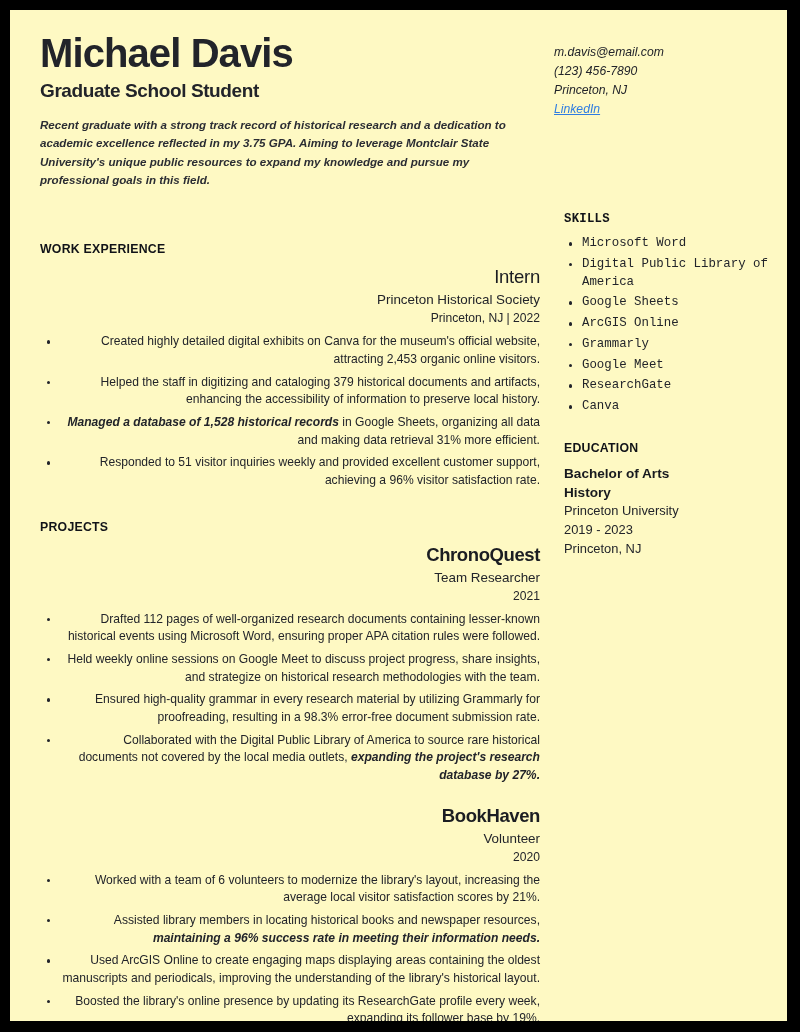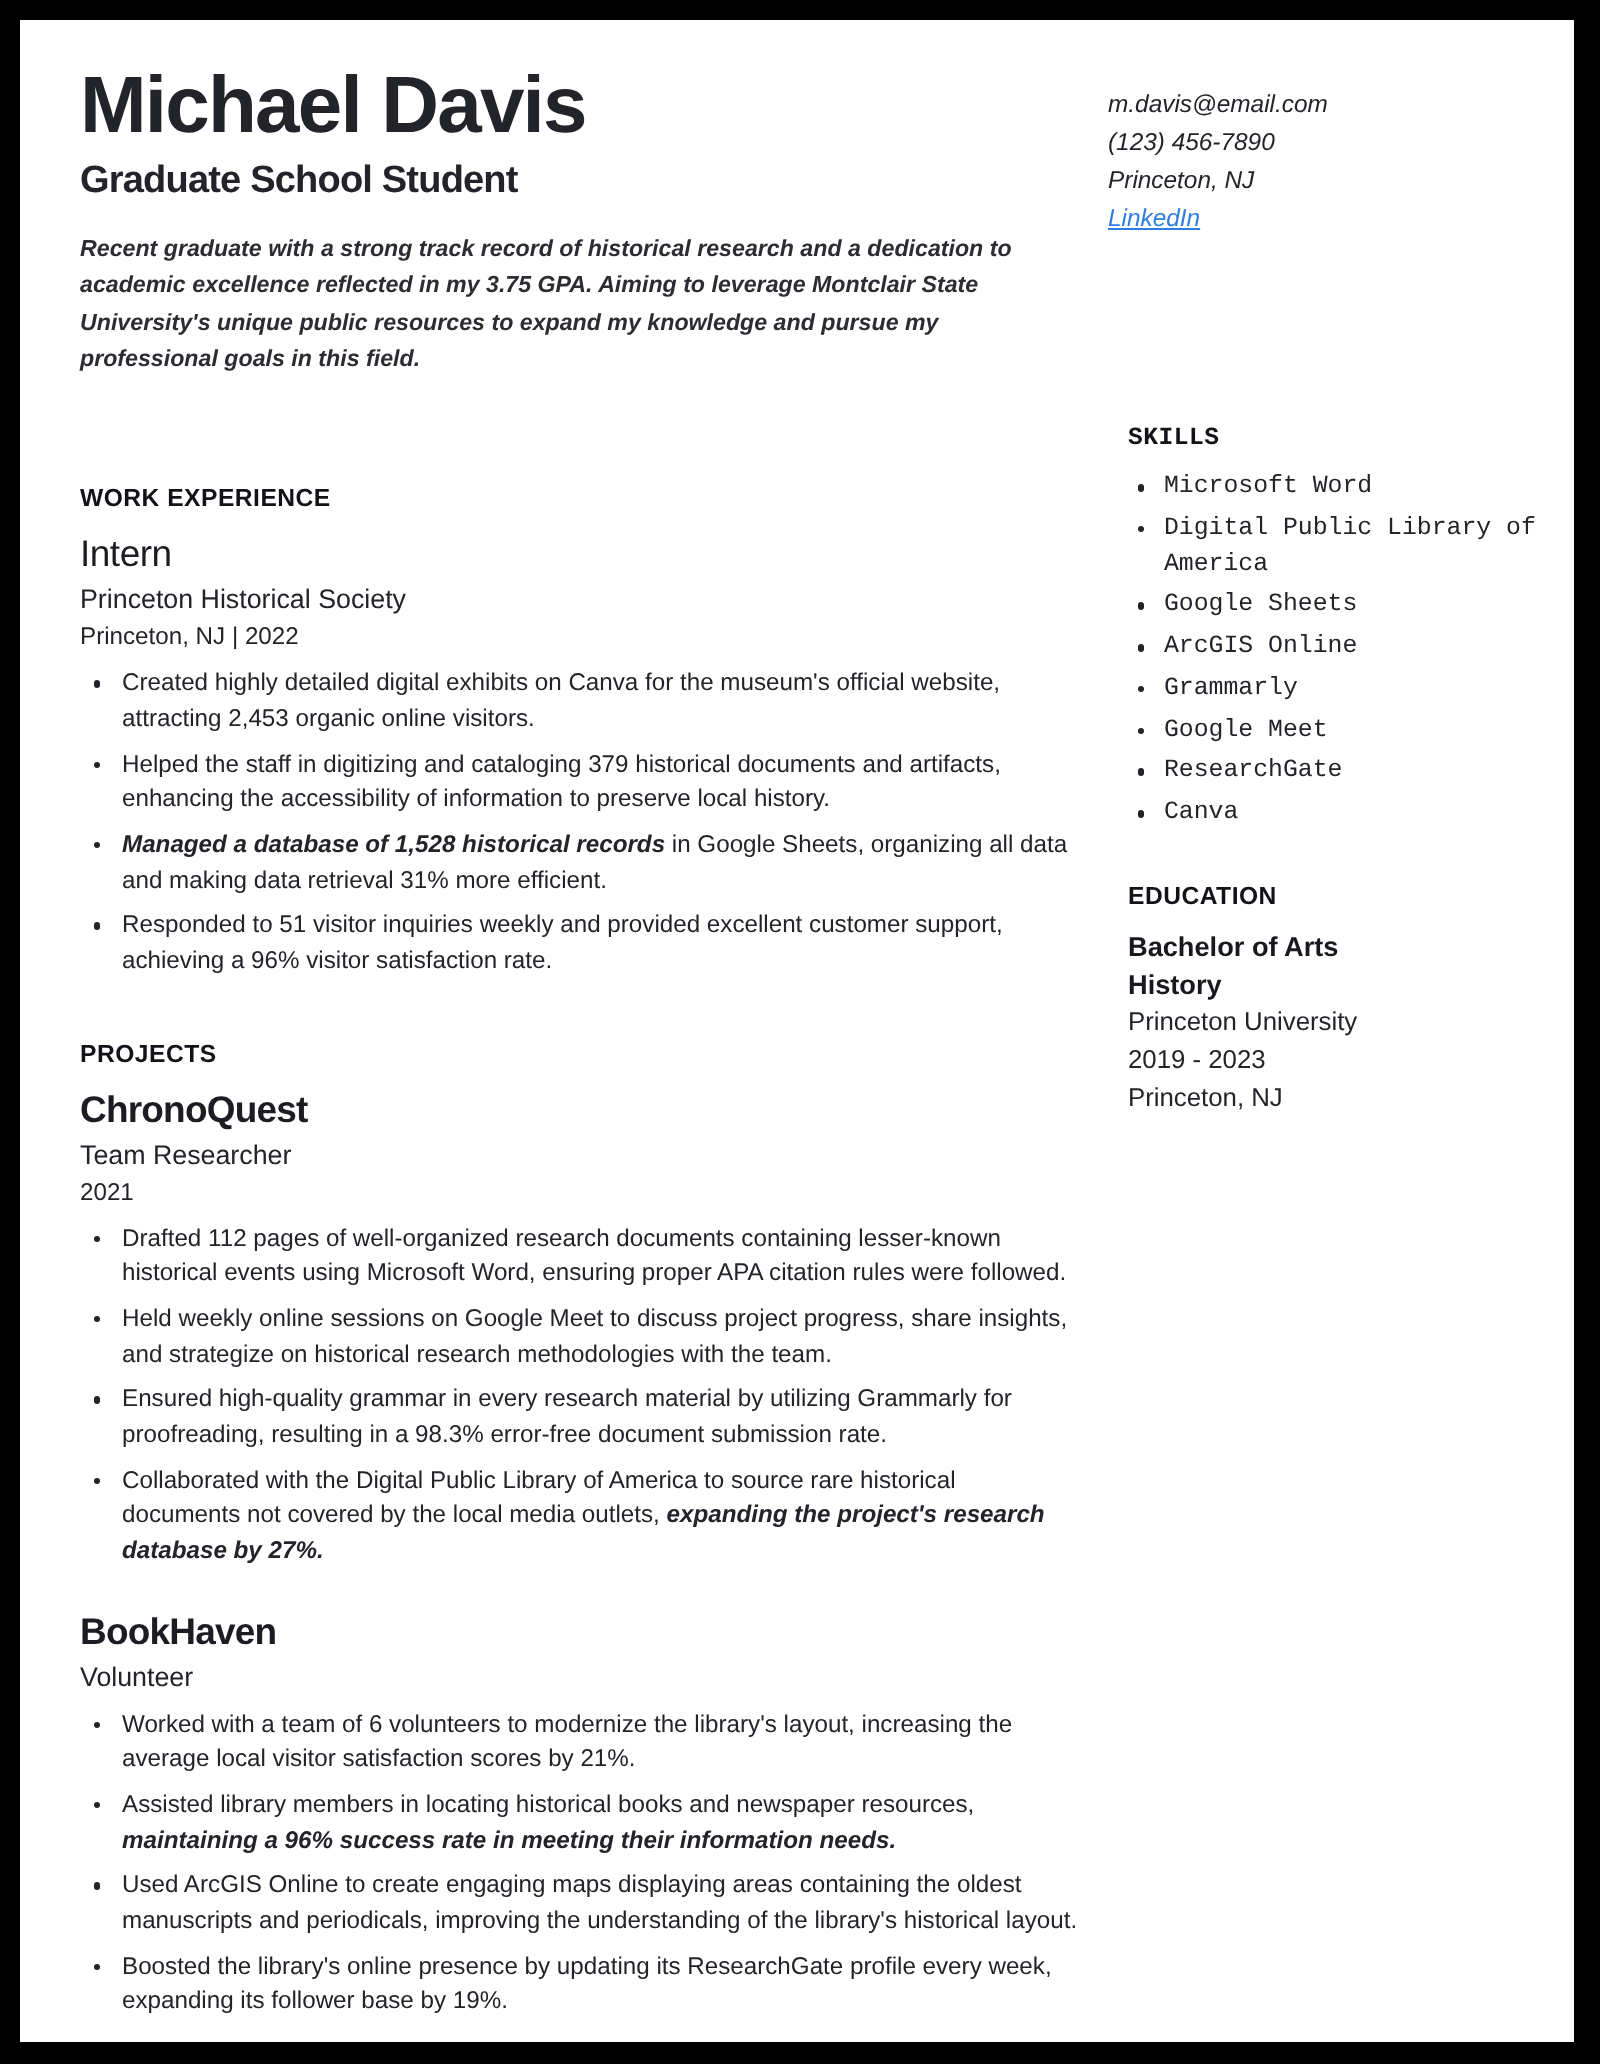--- a/index.html
+++ b/index.html
@@ -14,21 +14,21 @@
   .page-frame {
     width: 800px;
     height: 1032px;
     background: #000000;
     padding: 10px 13px 11px 10px;
   }
 
   .resume-page {
     width: 777px;
     height: 1011px;
-    background: #ffffff;
+    background: #fef9c3;
     position: relative;
     padding: 22px 28px 0 30px;
     overflow: hidden;
   }
 
   
   .header-row {
     display: flex;
     align-items: flex-start;
     justify-content: space-between;
@@ -156,21 +156,21 @@
   }
 
   .bullet-list li em {
     font-style: italic;
     font-weight: 700;
   }
 
   .section-block { margin-bottom: 22px; margin-top: 30px; }
   .section-block:last-child { margin-bottom: 0; }
 
-  .entry-group { margin-bottom: 19px; }
+  .entry-group { margin-bottom: 19px; text-align: right; }
   .entry-group:last-child { margin-bottom: 0; }
 
   
   .skills-list { list-style: none; margin-top: 1px; }
 
   .skills-list li {
     position: relative;
     padding-left: 18px;
     font-size: 12.4px;
     color: #22242a;
@@ -256,20 +256,21 @@
                 <ul class="bullet-list">
                   <li><span>Drafted 112 pages of well-organized research documents containing lesser-known historical events using Microsoft Word, ensuring proper APA citation rules were followed.</span></li>
                   <li><span>Held weekly online sessions on Google Meet to discuss project progress, share insights, and strategize on historical research methodologies with the team.</span></li>
                   <li><span>Ensured high-quality grammar in every research material by utilizing Grammarly for proofreading, resulting in a 98.3% error-free document submission rate.</span></li>
                   <li><span>Collaborated with the Digital Public Library of America to source rare historical documents not covered by the local media outlets, </span><em>expanding the project's research database by 27%.</em></li>
                 </ul>
               </div>
               <div class="entry-group">
                 <div class="entry-title bold">BookHaven</div>
                 <div class="entry-org">Volunteer</div>
+                <div class="entry-meta">2020</div>
                 <ul class="bullet-list">
                   <li><span>Worked with a team of 6 volunteers to modernize the library's layout, increasing the average local visitor satisfaction scores by 21%.</span></li>
                   <li><span>Assisted library members in locating historical books and newspaper resources, </span><em>maintaining a 96% success rate in meeting their information needs.</em></li>
                   <li><span>Used ArcGIS Online to create engaging maps displaying areas containing the oldest manuscripts and periodicals, improving the understanding of the library's historical layout.</span></li>
                   <li><span>Boosted the library's online presence by updating its ResearchGate profile every week, expanding its follower base by 19%.</span></li>
                 </ul>
               </div>
             </div>
         </div>
 

